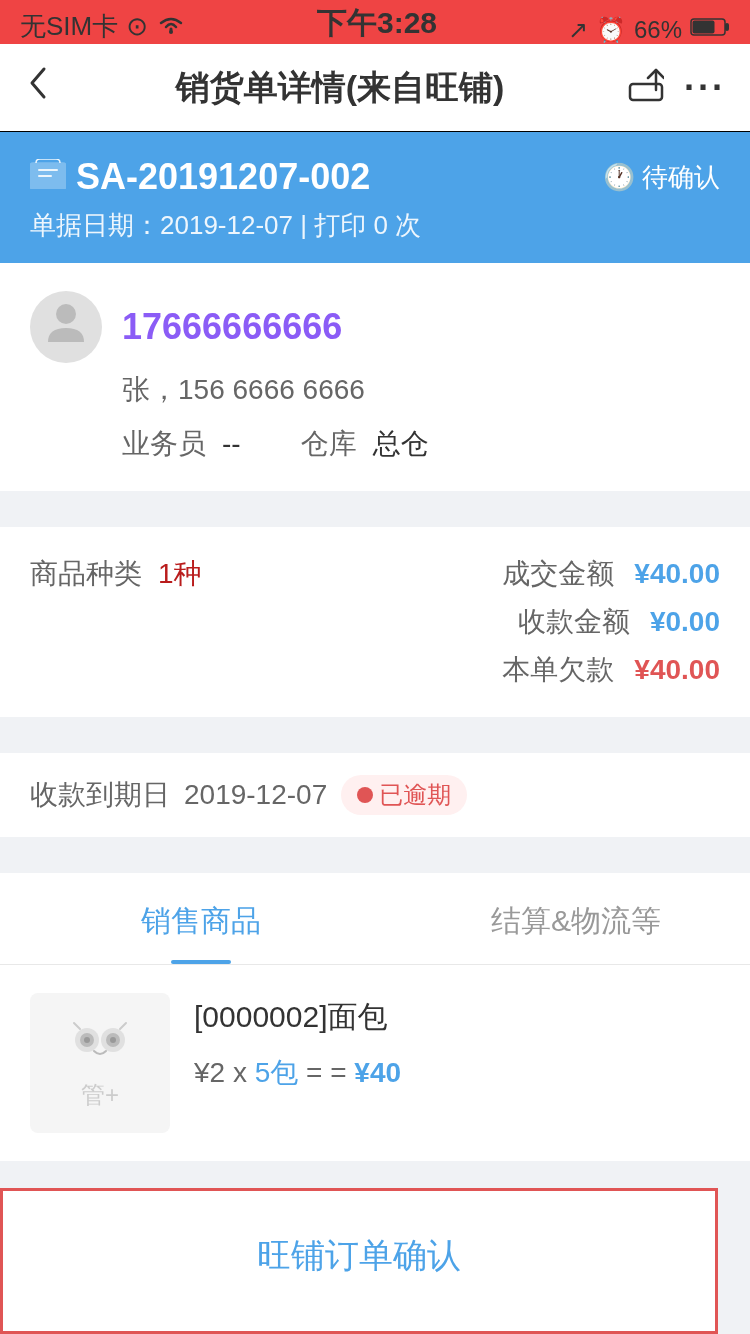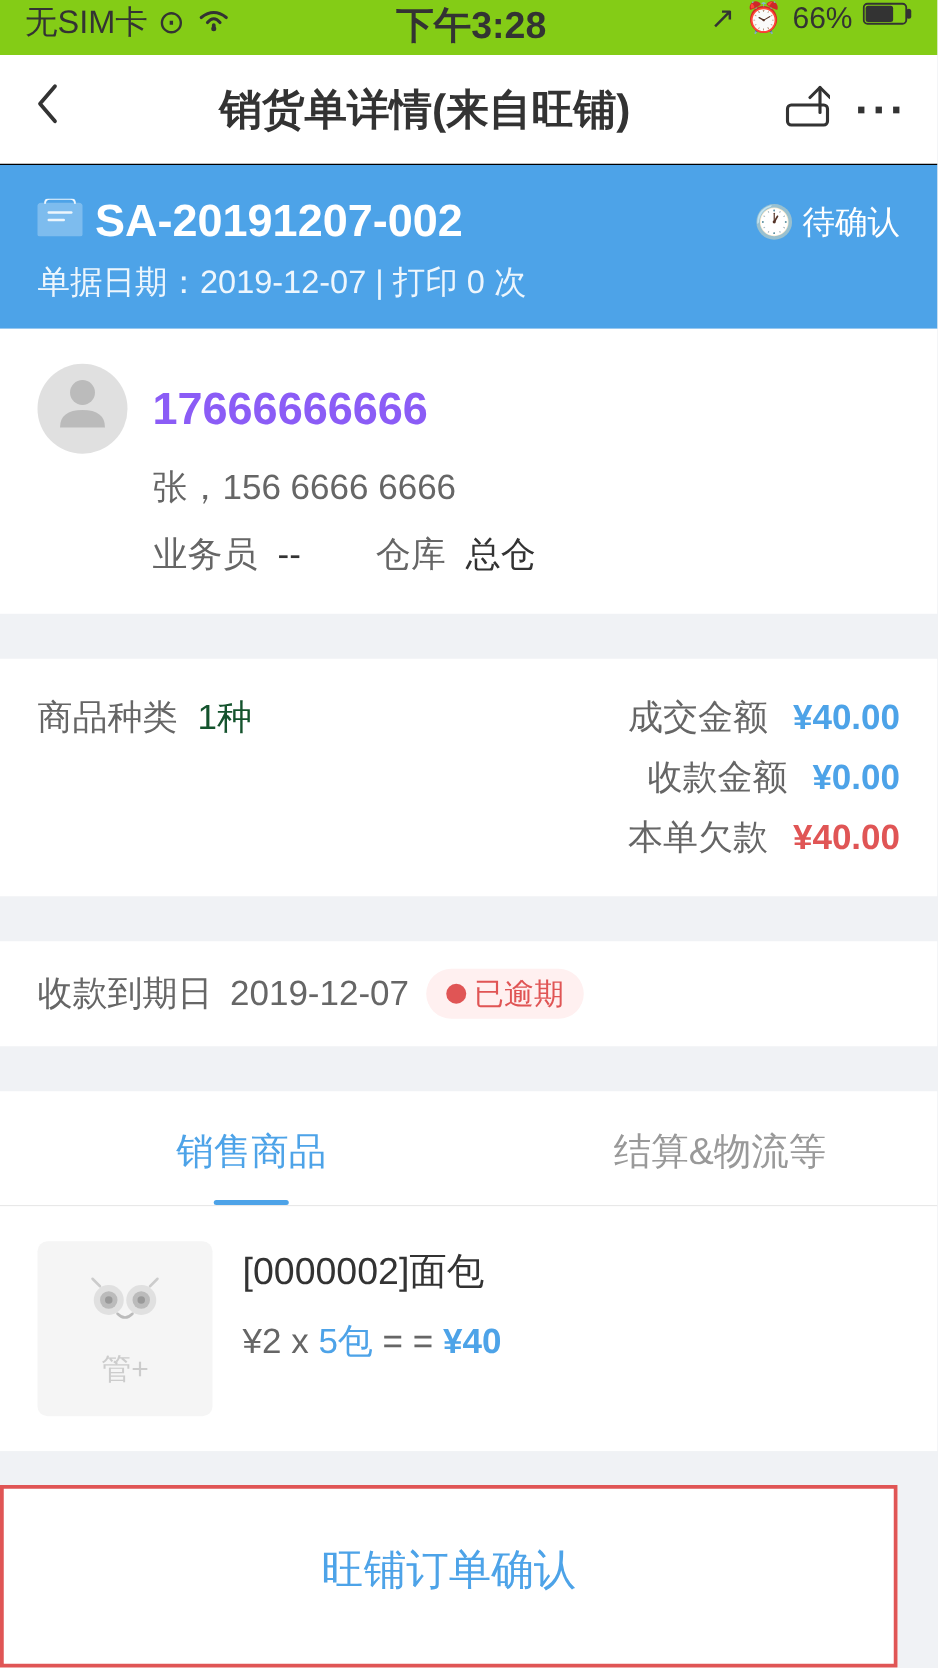--- a/index.html
+++ b/index.html
@@ -10,23 +10,23 @@
       background: #f0f2f5;
       font-family: -apple-system, "PingFang SC", "Helvetica Neue", Arial, sans-serif;
       font-size: 28px;
       color: #333;
     }
 
     
     .status-bar {
       width: 750px;
       height: 44px;
-      background: #84cc16;
-      display: flex;
-      align-items: flex-start;
+      background: #ef4444;
+      display: flex;
+      align-items: flex-end;
       justify-content: space-between;
       padding: 0 20px;
       font-size: 28px;
       font-weight: 500;
     }
     .status-left { display: flex; align-items: center; gap: 8px; font-size: 26px; }
     .status-center { font-size: 30px; font-weight: 600; }
     .status-right { display: flex; align-items: center; gap: 8px; font-size: 24px; }
 
     
@@ -153,21 +153,21 @@
       justify-content: space-between;
       align-items: flex-start;
     }
     .summary-left {
       display: flex;
       align-items: center;
       gap: 16px;
       font-size: 28px;
     }
     .summary-label { color: #666; }
-    .summary-count { color: #14532d; }
+    .summary-count { color: #b91c1c; }
     .summary-right {
       display: flex;
       flex-direction: column;
       align-items: flex-end;
       gap: 10px;
     }
     .summary-row {
       display: flex;
       gap: 20px;
       font-size: 28px;

